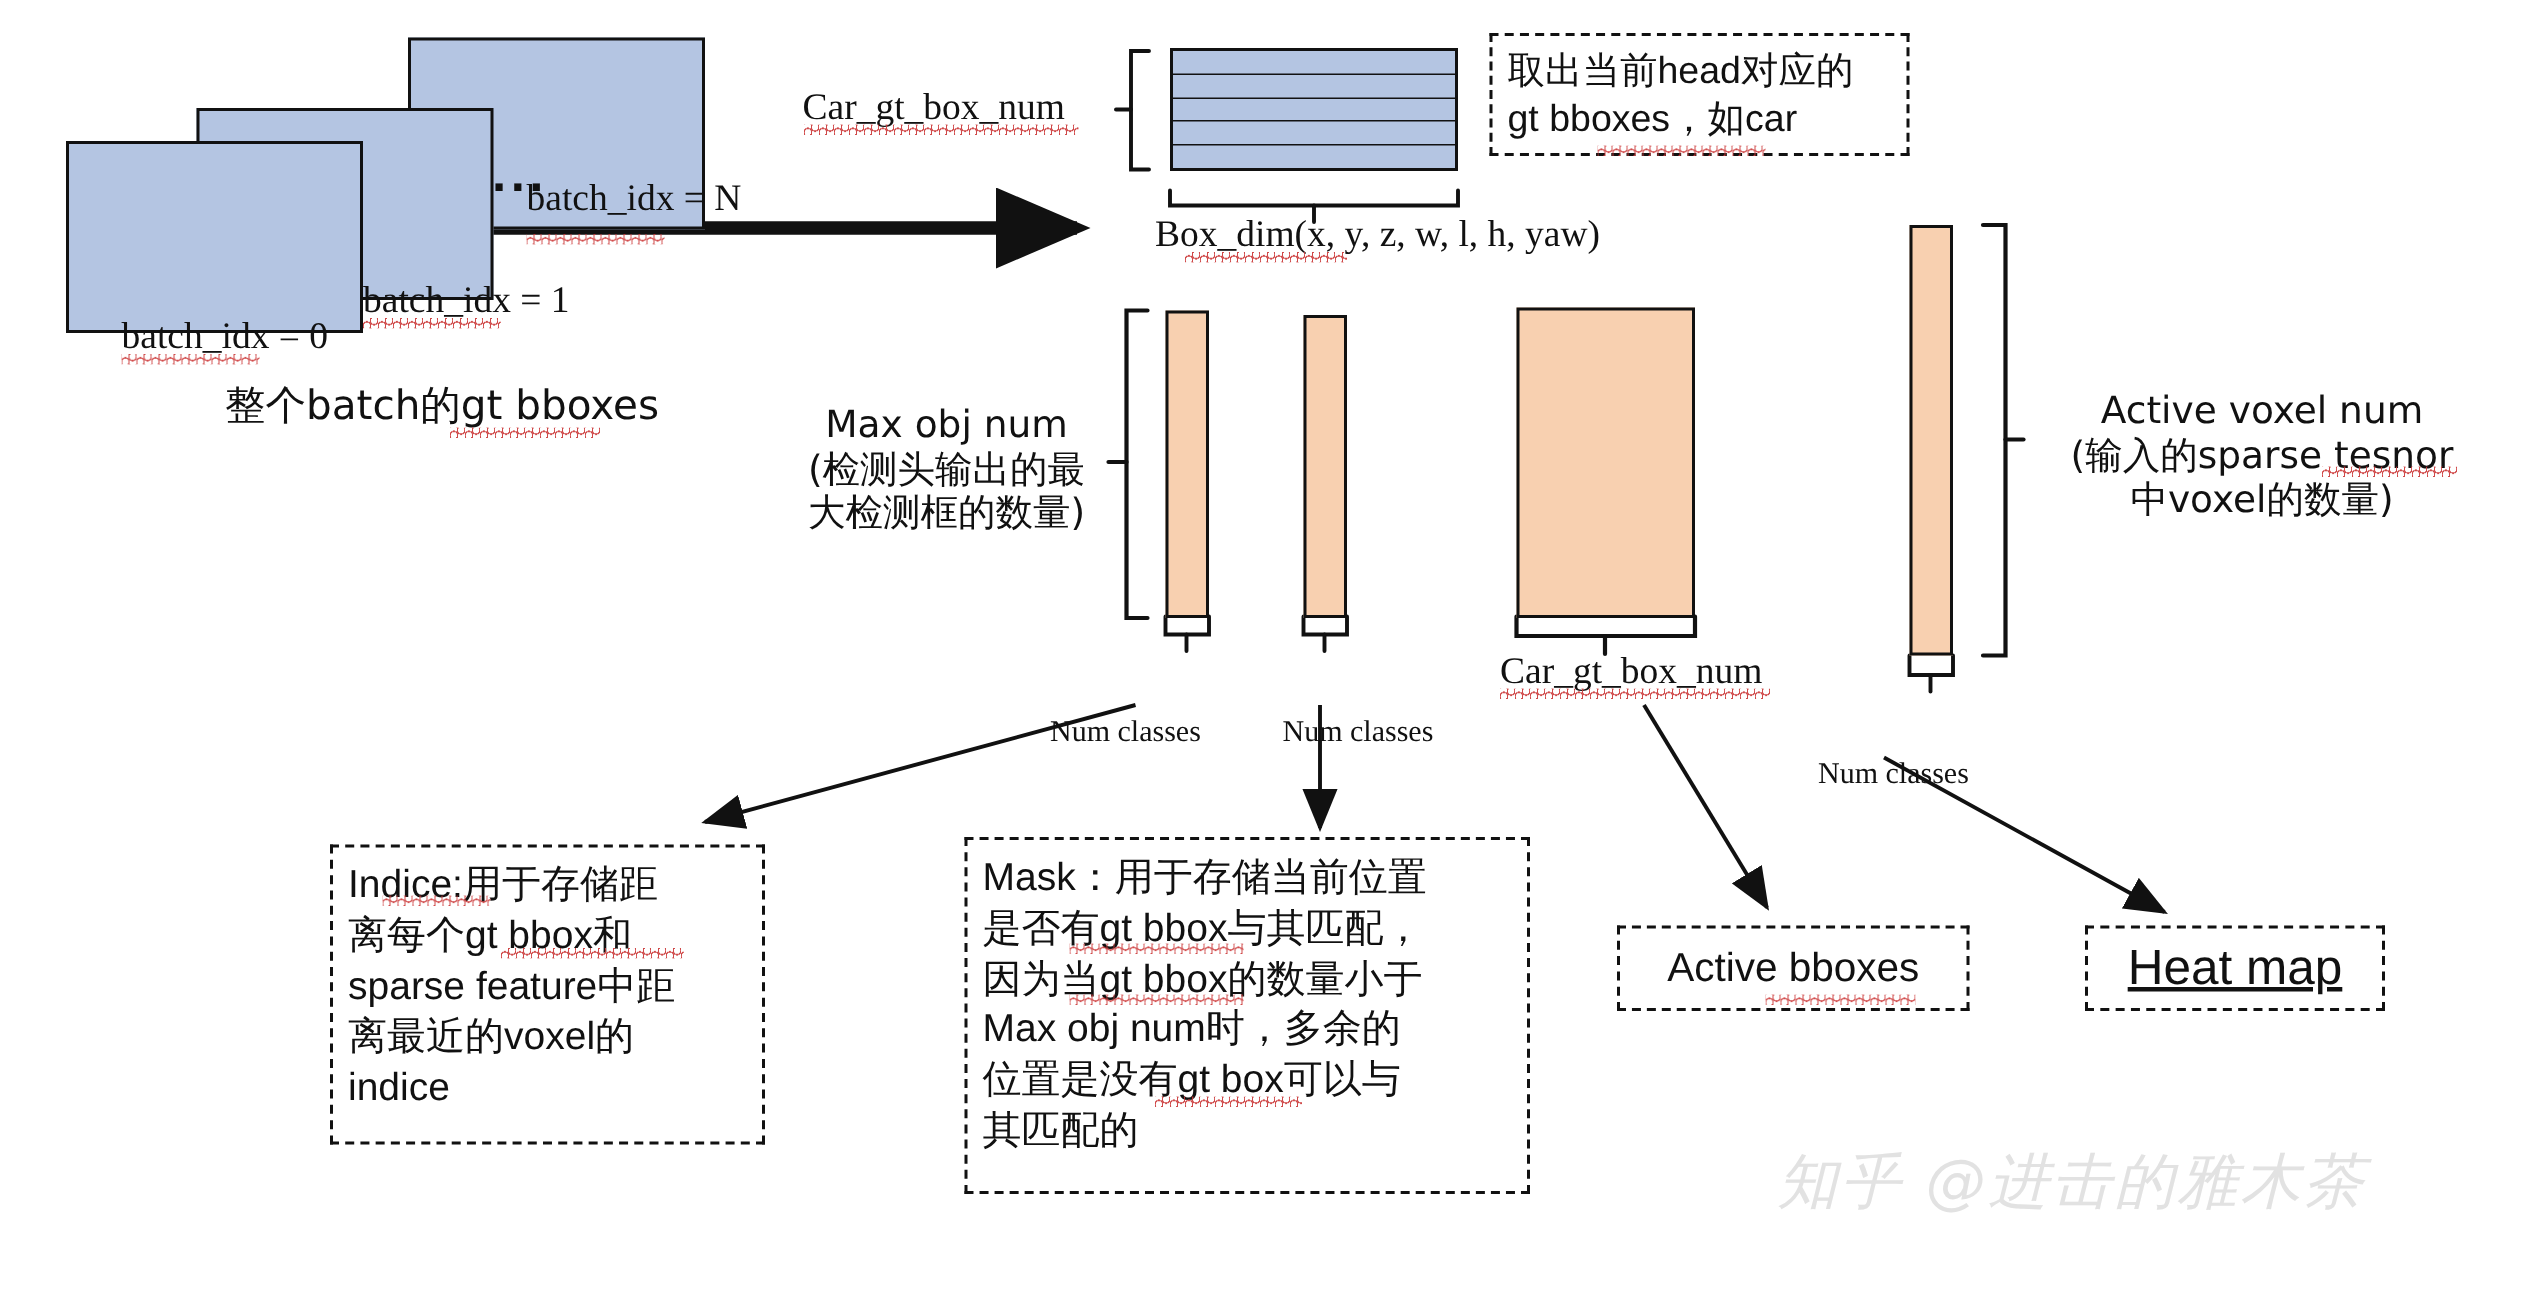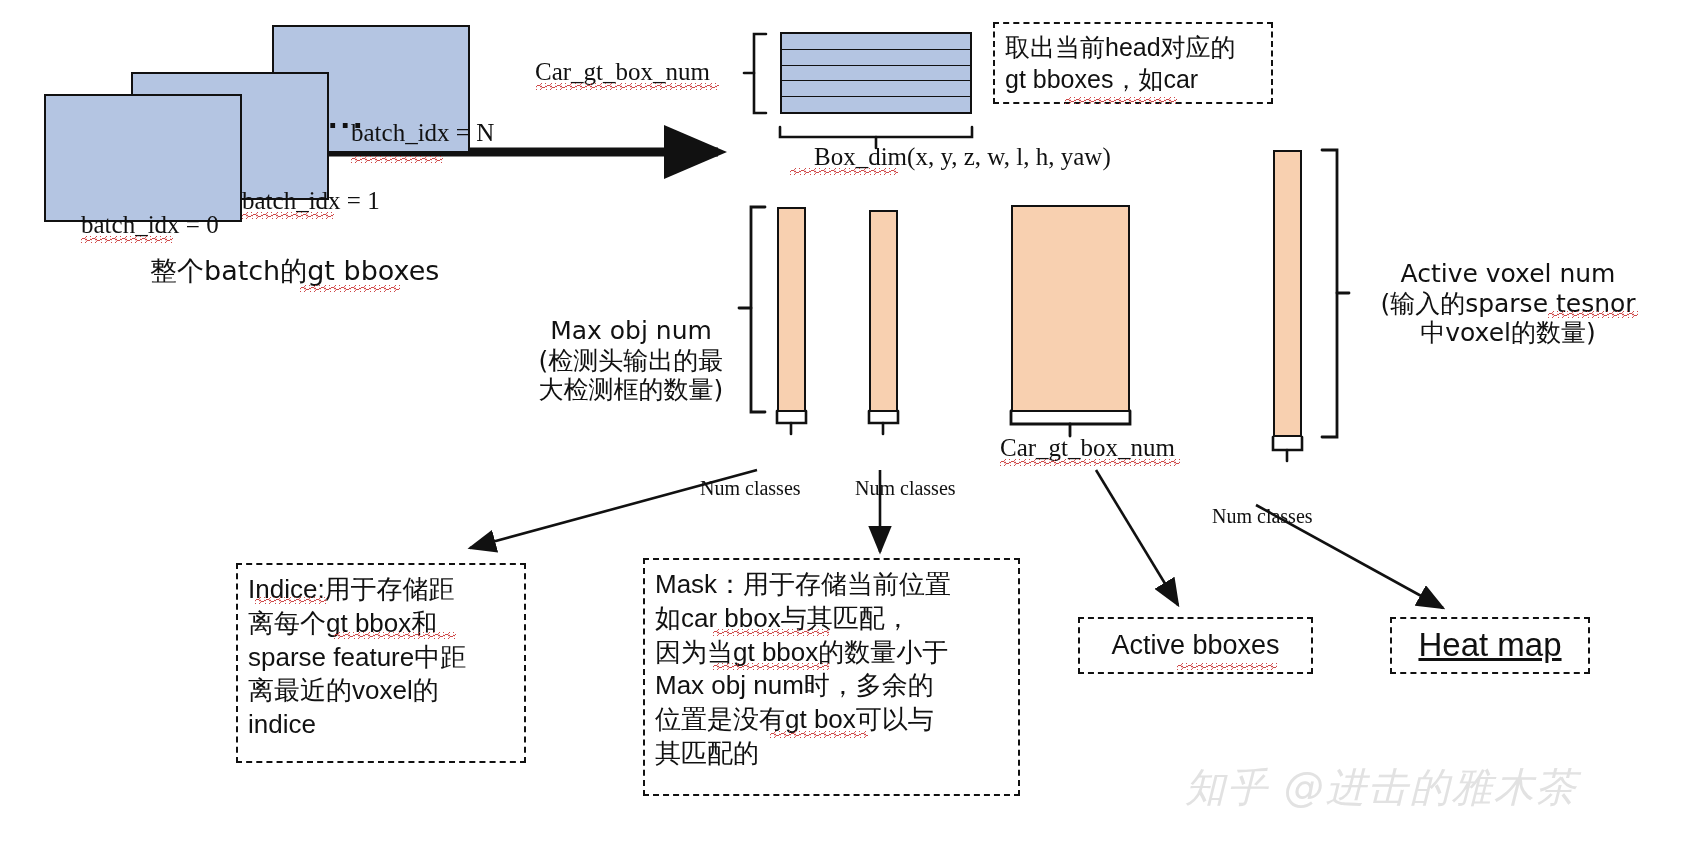--- a/index.html
+++ b/index.html
@@ -218,62 +218,62 @@
     <div class="row"></div>
     <div class="row"></div>
     <div class="row"></div>
     <div class="row"></div>
     <div class="row"></div>
   </div>
 
   <span class="lbl" style="left:535px;top:57px;">Car_gt_box_num</span>
   <span class="squig" style="left:536px;top:83px;width:183px;"></span>
 
-  <span class="lbl" style="left:814px;top:142px;">Box_dim(x, y, z, w, l, h, yaw)</span>
+  <span class="lbl" style="left:770px;top:142px;">Box_dim(x, y, z, w, l, h, yaw)</span>
   <span class="squig" style="left:790px;top:168px;width:108px;"></span>
 
   <div class="dbox" style="left:993px;top:22px;width:280px;height:82px;">
     <span class="txt cn">取出当前head对应的
 gt bboxes，如car</span>
   </div>
   <span class="squig" style="left:1065px;top:97px;width:112px;"></span>
 
   <div class="bar" style="left:777px;top:207px;width:29px;height:205px;"></div>
   <div class="bar" style="left:869px;top:210px;width:29px;height:202px;"></div>
   <div class="bar" style="left:1011px;top:205px;width:119px;height:207px;"></div>
   <div class="bar" style="left:1273px;top:150px;width:29px;height:287px;"></div>
 
-  <span class="lbl cn center" style="left:526px;top:268px;width:210px;text-align:center;margin-top:48px;">Max obj num
+  <span class="lbl cn center" style="left:526px;top:268px;width:210px;text-align:center;">Max obj num
 (检测头输出的最
 大检测框的数量)</span>
 
   <span class="lbl cn center" style="left:1358px;top:259px;width:300px;">Active voxel num
 (输入的sparse tesnor
 中voxel的数量)</span>
   <span class="squig" style="left:1548px;top:311px;width:90px;"></span>
 
   <span class="lbl sm" style="left:700px;top:437px;">Num classes</span>
   <span class="lbl sm" style="left:855px;top:437px;">Num classes</span>
   <span class="lbl" style="left:1000px;top:433px;">Car_gt_box_num</span>
   <span class="squig" style="left:1000px;top:459px;width:180px;"></span>
   <span class="lbl sm" style="left:1212px;top:465px;">Num classes</span>
 
-  <div class="dbox pad-top" style="left:236px;top:563px;width:290px;height:200px;">
+  <div class="dbox pad-top" style="left:220px;top:563px;width:290px;height:200px;">
     <span class="txt cn" style="font-size:26px;line-height:1.30;">Indice:用于存储距
 离每个gt bbox和
 sparse feature中距
 离最近的voxel的
 indice</span>
   </div>
   <span class="squig" style="left:255px;top:597px;width:72px;"></span>
   <span class="squig" style="left:334px;top:632px;width:122px;"></span>
 
   <div class="dbox pad-top" style="left:643px;top:558px;width:377px;height:238px;">
     <span class="txt cn" style="font-size:26px;line-height:1.30;">Mask：用于存储当前位置
-如car bbox与其匹配，
+是否有gt bbox与其匹配，
 因为当gt bbox的数量小于
 Max obj num时，多余的
 位置是没有gt box可以与
 其匹配的</span>
   </div>
   <span class="squig" style="left:713px;top:629px;width:116px;"></span>
   <span class="squig" style="left:713px;top:663px;width:116px;"></span>
   <span class="squig" style="left:770px;top:731px;width:98px;"></span>
 
   <div class="dbox" style="left:1078px;top:617px;width:235px;height:57px;justify-content:center;">

